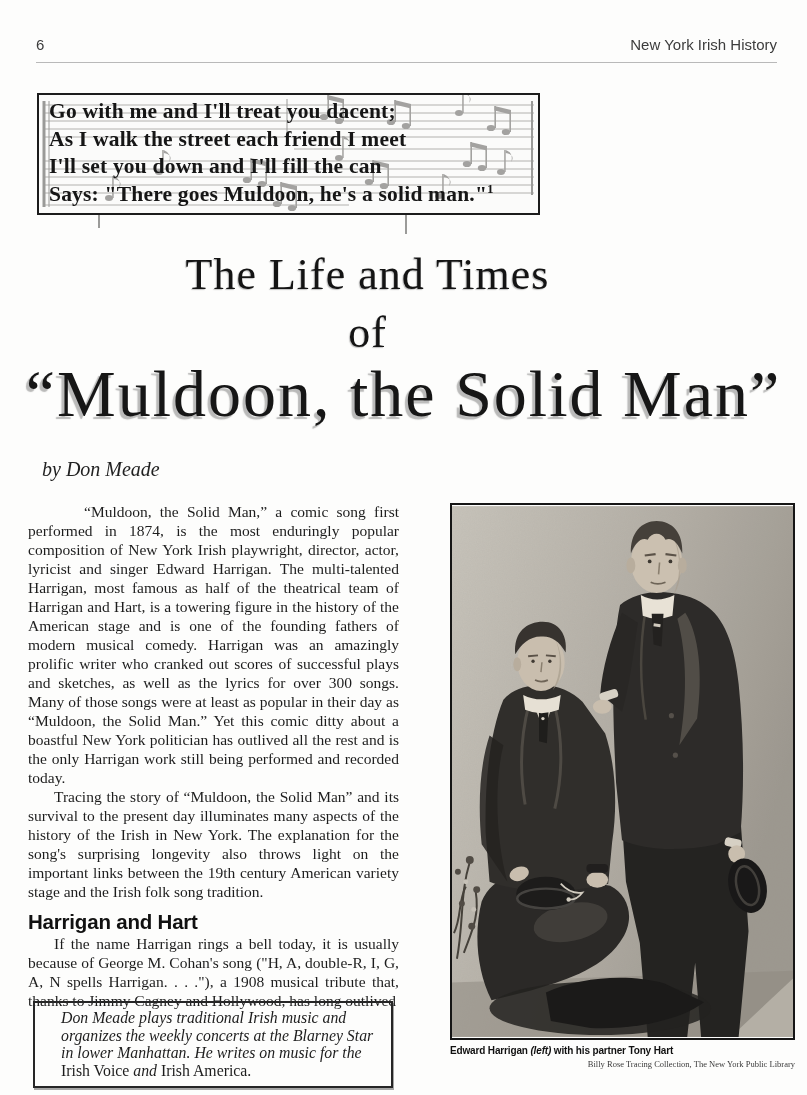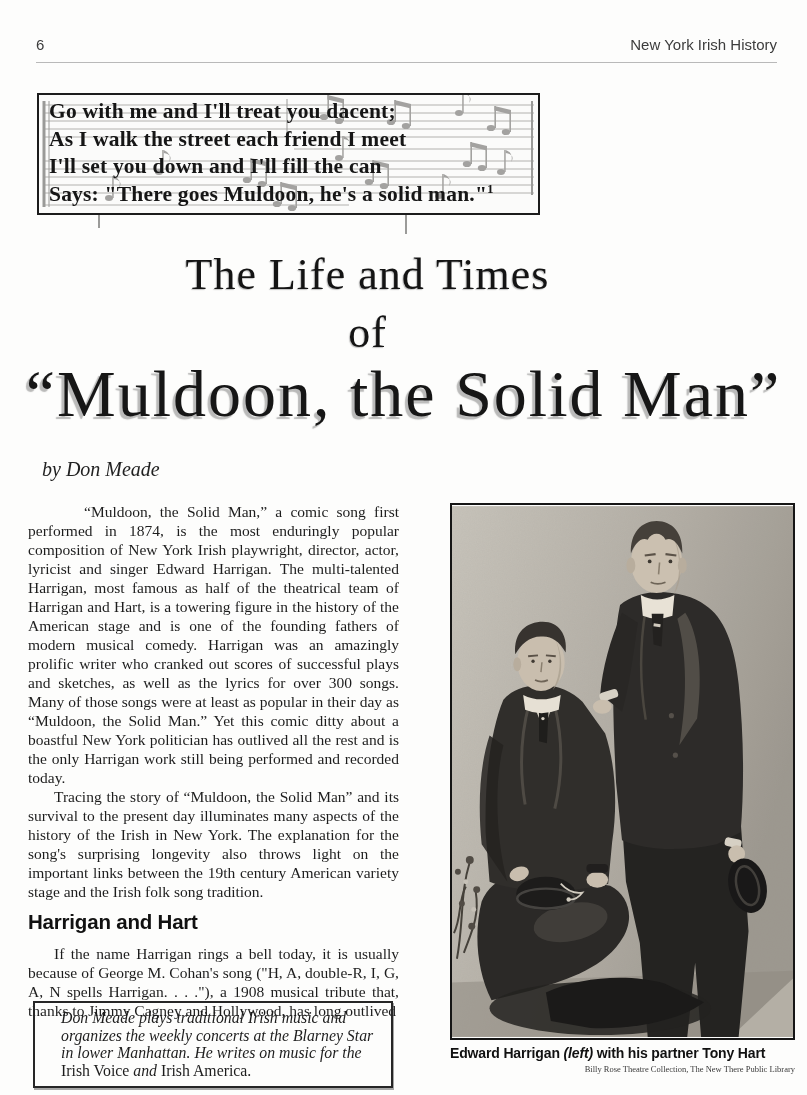--- a/index.html
+++ b/index.html
@@ -47,40 +47,40 @@
 
   
   .col-left{
     position:absolute;left:28px;top:502px;width:371px;
     font-size:15.5px;line-height:19px;text-align:justify;color:#1d1d1d;
   }
   .col-left p{margin:0;}
   .p-first{text-indent:56px;}
   .p-std{text-indent:26px;}
   .section-heading{
-    margin:11px 0 13px 0;font-family:"Liberation Sans",sans-serif;
+    margin:11px 0 3px 0;font-family:"Liberation Sans",sans-serif;
     font-weight:700;font-size:20.5px;color:#111;letter-spacing:-.2px;
   }
 
   
   .note-box{
     position:absolute;left:33px;top:1001px;width:360px;box-sizing:border-box;
     border:2px solid #262626;padding:6px 10px 7px 26px;
     font-size:15.8px;line-height:17.5px;font-style:italic;color:#1d1d1d;
     box-shadow:1px 2px 0 rgba(60,60,60,.45);
   }
   .note-box .rm{font-style:normal;}
 
   
   .photo-col{position:absolute;left:450px;top:503px;width:345px;}
   .photo-frame{width:345px;height:537px;border:2px solid #161616;box-sizing:border-box;overflow:hidden;}
   .photo-frame svg{display:block;}
   .caption{
     margin-top:5px;font-family:"Liberation Sans",sans-serif;font-weight:700;
-    font-size:14px;letter-spacing:-.15px;color:#111;white-space:nowrap;
+    font-size:10px;letter-spacing:-.15px;color:#111;white-space:nowrap;
   }
   .caption .cap-it{font-style:italic;font-weight:700;}
   .credit{
     margin-top:3px;text-align:right;font-size:8.5px;color:#3a3a3a;
     font-family:"Liberation Serif",serif;
   }
 </style>
 </head>
 <body>
 
@@ -279,16 +279,16 @@
         <path d="M110,382 q10,11 22,9 q-6,8 -14,7" stroke="#d2ccc0" stroke-width="1.8" fill="none"></path>
         <circle cx="118" cy="398" r="2.2" fill="#d2ccc0"></circle>
 
         <ellipse cx="150" cy="508" rx="112" ry="27" fill="#232220" opacity="0.85"></ellipse>
         <path d="M95,492 C 130,476 180,473 215,483 L 255,502 C 230,521 180,530 140,528 L 100,521 Z" fill="#1b1a19"></path>
       </svg>
     </div>
     <div class="caption">
       <span class="cap-b">Edward Harrigan </span><span class="cap-it">(left)</span><span class="cap-b"> with his partner Tony Hart</span>
     </div>
-    <div class="credit">Billy Rose Theatre Collection, The New There Public Library</div>
+    <div class="credit">Billy Rose Tracing Collection, The New York Public Library</div>
   </div>
 
 </div>
 
 </body></html>

